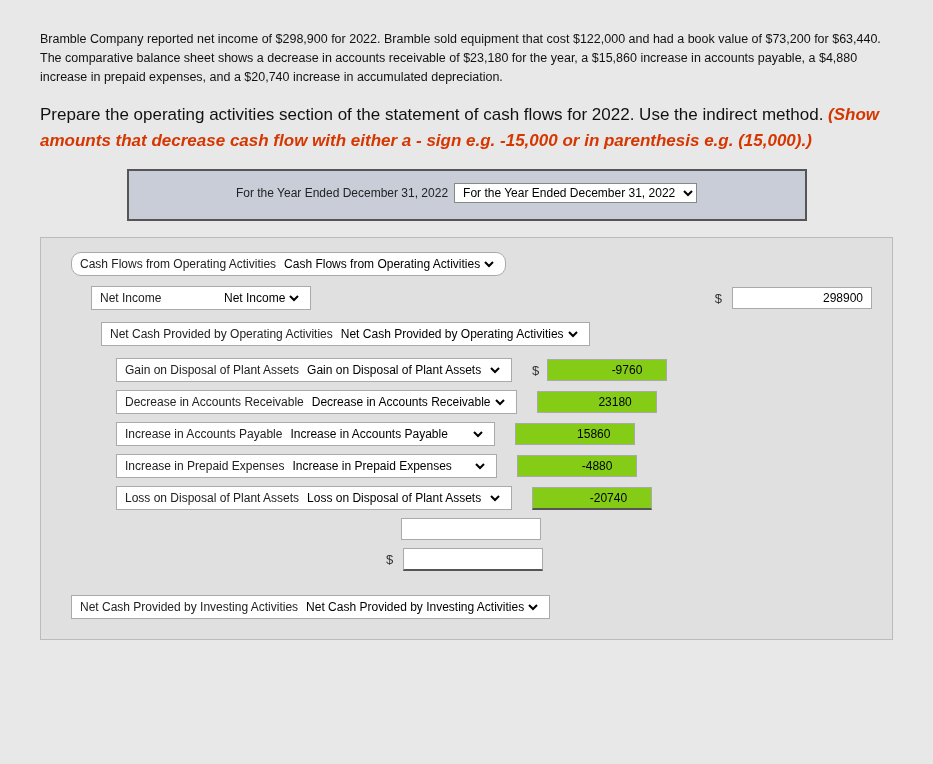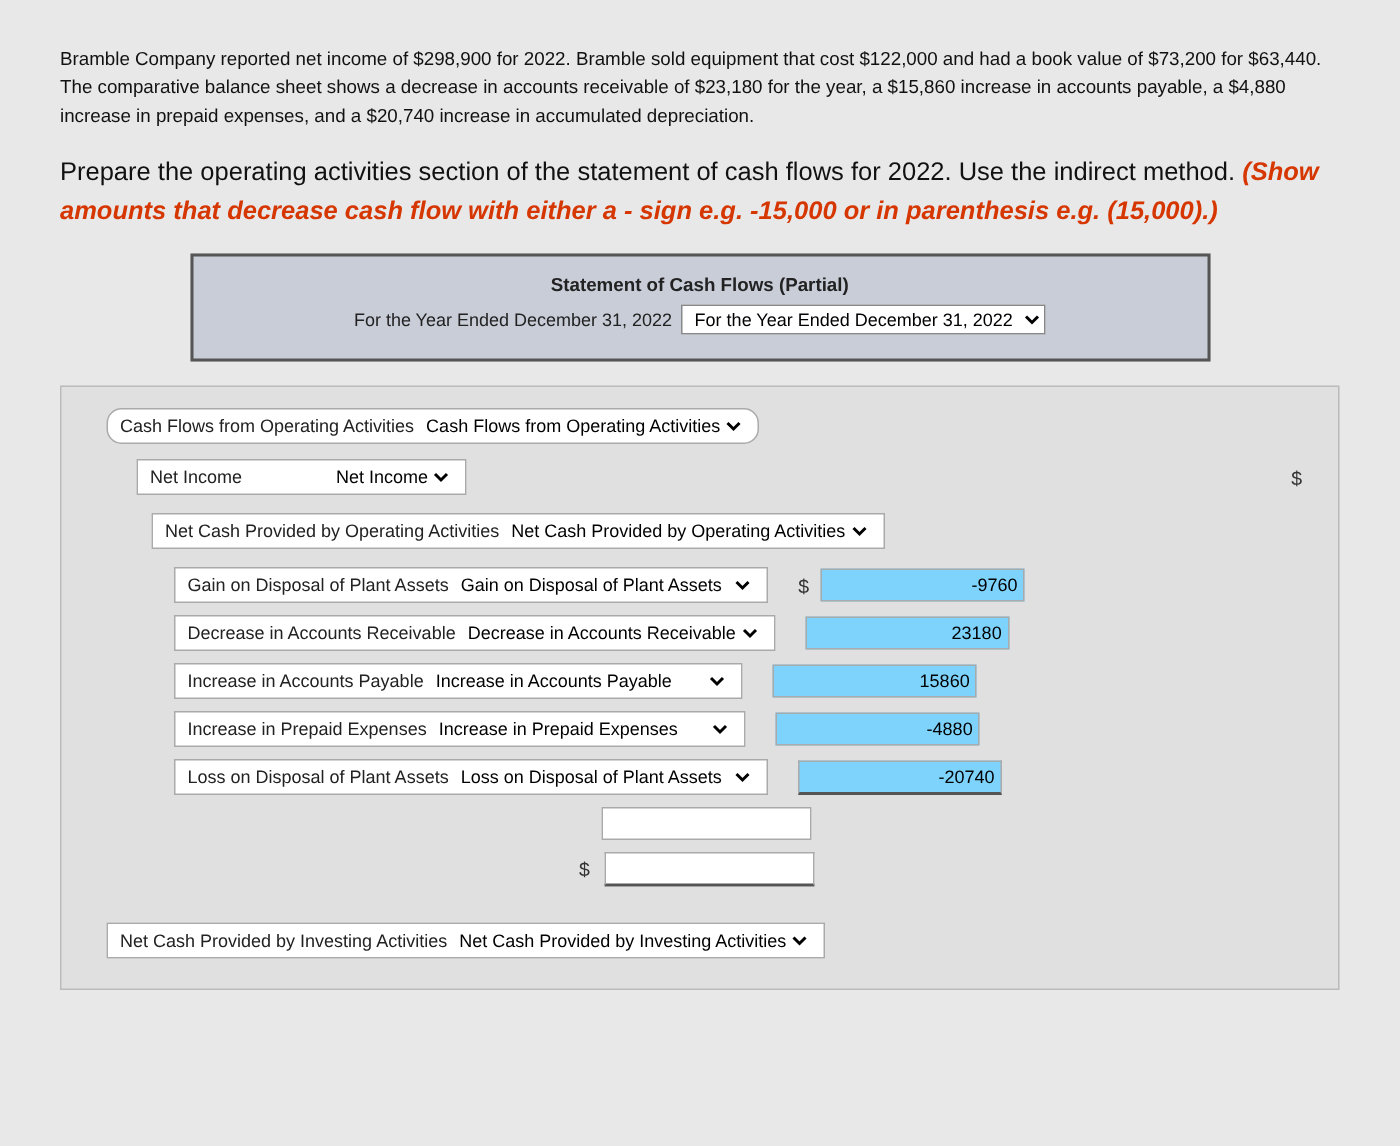--- a/index.html
+++ b/index.html
@@ -96,25 +96,25 @@
     }
 
     .dollar-sign {
       font-size: 13px;
       margin-right: 4px;
       color: #333;
     }
 
     .input-field {
       border: 1px solid #aaa;
-      background: #7dd3fc;
-      padding: 3px 4px;
+      background: #84cc16;
+      padding: 3px 24px;
       font-size: 12px;
       text-align: right;
-      width: 136px;
+      width: 120px;
     }
 
     .input-field-lg {
       border: 1px solid #aaa;
       background: #fff;
       padding: 3px 8px;
       font-size: 12px;
       text-align: right;
       width: 130px;
     }
@@ -138,21 +138,20 @@
 
 <div class="page-container">
 
   <p class="intro-text">Bramble Company reported net income of $298,900 for 2022. Bramble sold equipment that cost $122,000 and had a book value of $73,200 for $63,440. The comparative balance sheet shows a decrease in accounts receivable of $23,180 for the year, a $15,860 increase in accounts payable, a $4,880 increase in prepaid expenses, and a $20,740 increase in accumulated depreciation.</p>
 
   <p class="instruction-text">
     <span>Prepare the operating activities section of the statement of cash flows for 2022. Use the indirect method. </span><span class="highlight">(Show amounts that decrease cash flow with either a - sign e.g. -15,000 or in parenthesis e.g. (15,000).)</span>
   </p>
 
   <div class="statement-box">
-    <div class="statement-subtitle">Statement of Cash Flows (Partial)</div>
     <div class="statement-period">
       <span>For the Year Ended December 31, 2022</span>
       <select>
         <option>For the Year Ended December 31, 2022</option>
         <option>For the Year Ended December 31, 2021</option>
       </select>
     </div>
   </div>
 
   <div class="main-form">
@@ -168,20 +167,21 @@
 
     <div style="display:flex; align-items:center; margin-bottom:12px; padding-left:30px;">
       <div class="label-box" style="min-width:220px;">
         <span>Net Income</span>
         <select style="margin-left:auto;">
           <option>Net Income</option>
         </select>
       </div>
       <div style="margin-left:auto; display:flex; align-items:center; gap:6px;">
         <span class="dollar-sign">$</span>
+        <input type="text" class="input-field-lg" value="298900" style="border: 1px solid rgb(170, 170, 170); background: rgb(255, 255, 255); width: 140px; text-align: right; padding: 3px 8px; font-size: 12px;">
       </div>
     </div>
 
 
     <div style="display:flex; align-items:center; margin-bottom:12px; padding-left:40px;">
       <div class="label-box" style="min-width:300px;">
         <span>Net Cash Provided by Operating Activities</span>
         <select style="margin-left:auto;">
           <option>Net Cash Provided by Operating Activities</option>
         </select>

